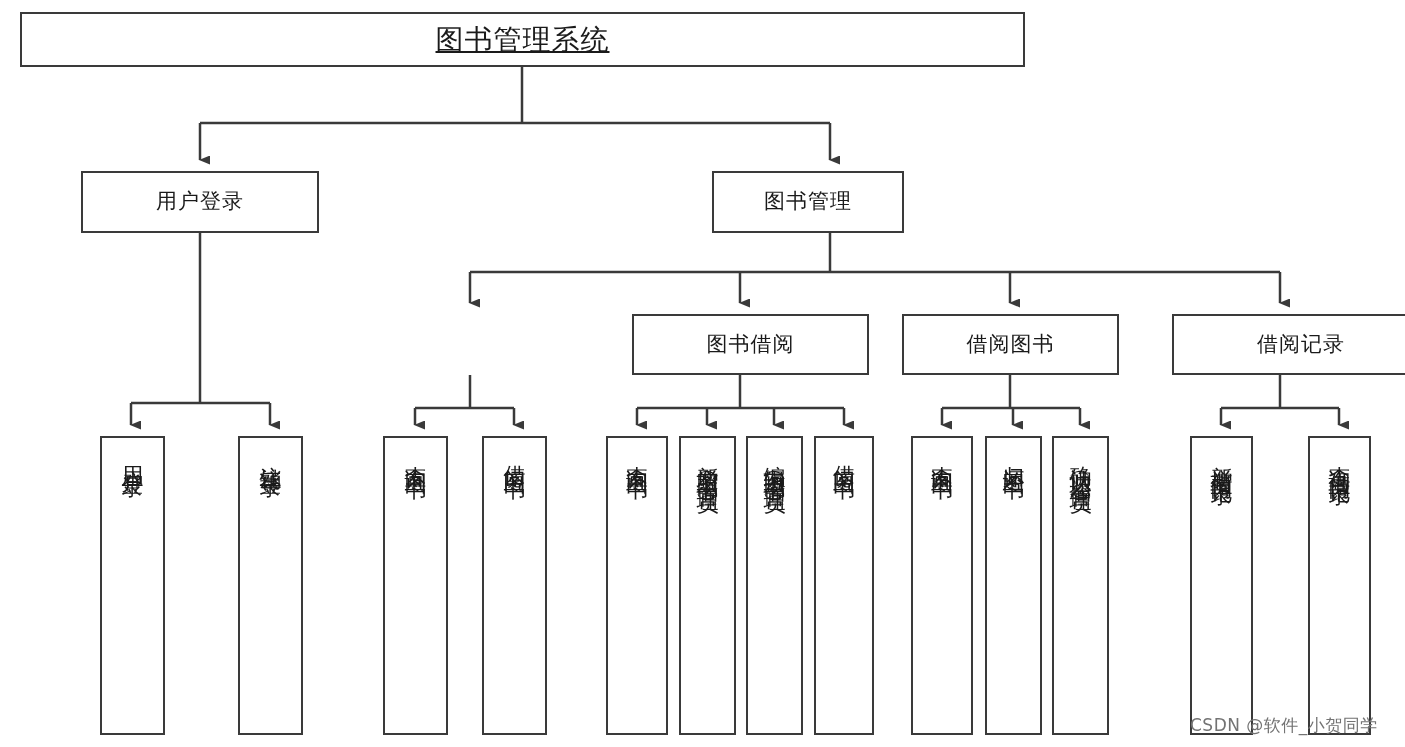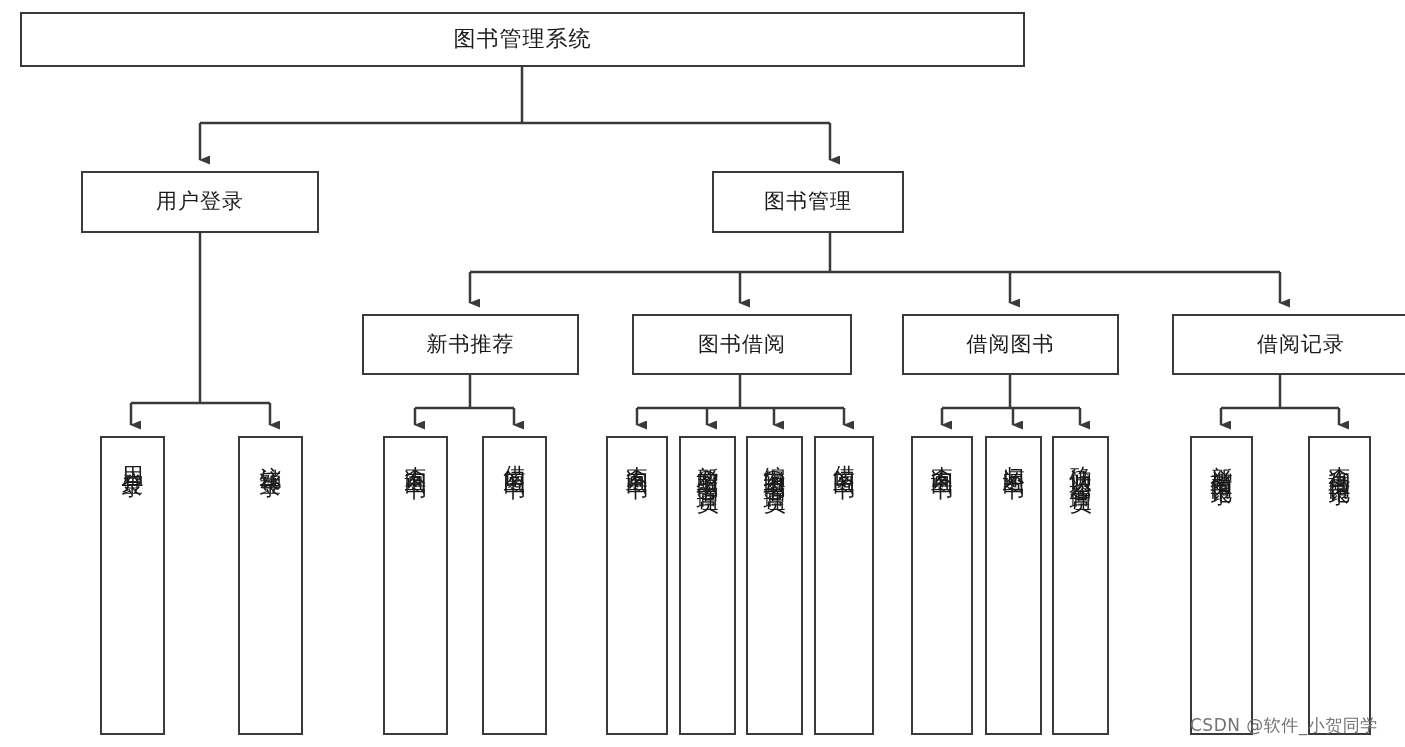--- a/index.html
+++ b/index.html
@@ -34,21 +34,22 @@
     align-items: center;
     justify-content: center;
     color: #1a1a1a;
   }
   .node.horiz {
     font-size: 21px;
     letter-spacing: 1px;
     line-height: 1.2;
   }
   .node.root {
-    font-size: 22px;
+    font-size: 28px;
+    text-decoration: underline;
   }
   .node.leaf {
     align-items: flex-start;
     justify-content: center;
     padding-top: 10px;
   }
   .vtext {
     writing-mode: vertical-rl;
     text-orientation: upright;
     font-size: 22px;
@@ -121,22 +122,21 @@
       <path d="M1221,408 L1221,425" marker-end="url(#arrow)"></path>
       <path d="M1339,408 L1339,425" marker-end="url(#arrow)"></path>
     </g>
   </svg>
 
   <div class="node root horiz" style="left:20px; top:12px; width:1005px; height:55px;">图书管理系统</div>
 
   <div class="node horiz" style="left:81px; top:171px; width:238px; height:62px;">用户登录</div>
   <div class="node horiz" style="left:712px; top:171px; width:192px; height:62px;">图书管理</div>
 
-  <div class="node horiz" style="left:362px; top:314px; width:217px; height:61px;">新书推荐</div>
-  <div class="node horiz" style="left:632px; top:314px; width:220px; height:61px;">图书借阅</div>
+  <div class="node horiz" style="left:632px; top:314px; width:237px; height:61px;">图书借阅</div>
   <div class="node horiz" style="left:902px; top:314px; width:217px; height:61px;">借阅图书</div>
   <div class="node horiz" style="left:1172px; top:314px; width:258px; height:61px;">借阅记录</div>
 
   <div class="node leaf" style="left:100px; top:436px; width:65px; height:299px;">
     <span class="vtext">用户登录</span>
   </div>
   <div class="node leaf" style="left:238px; top:436px; width:65px; height:299px;">
     <span class="vtext">注销登录</span>
   </div>
 

